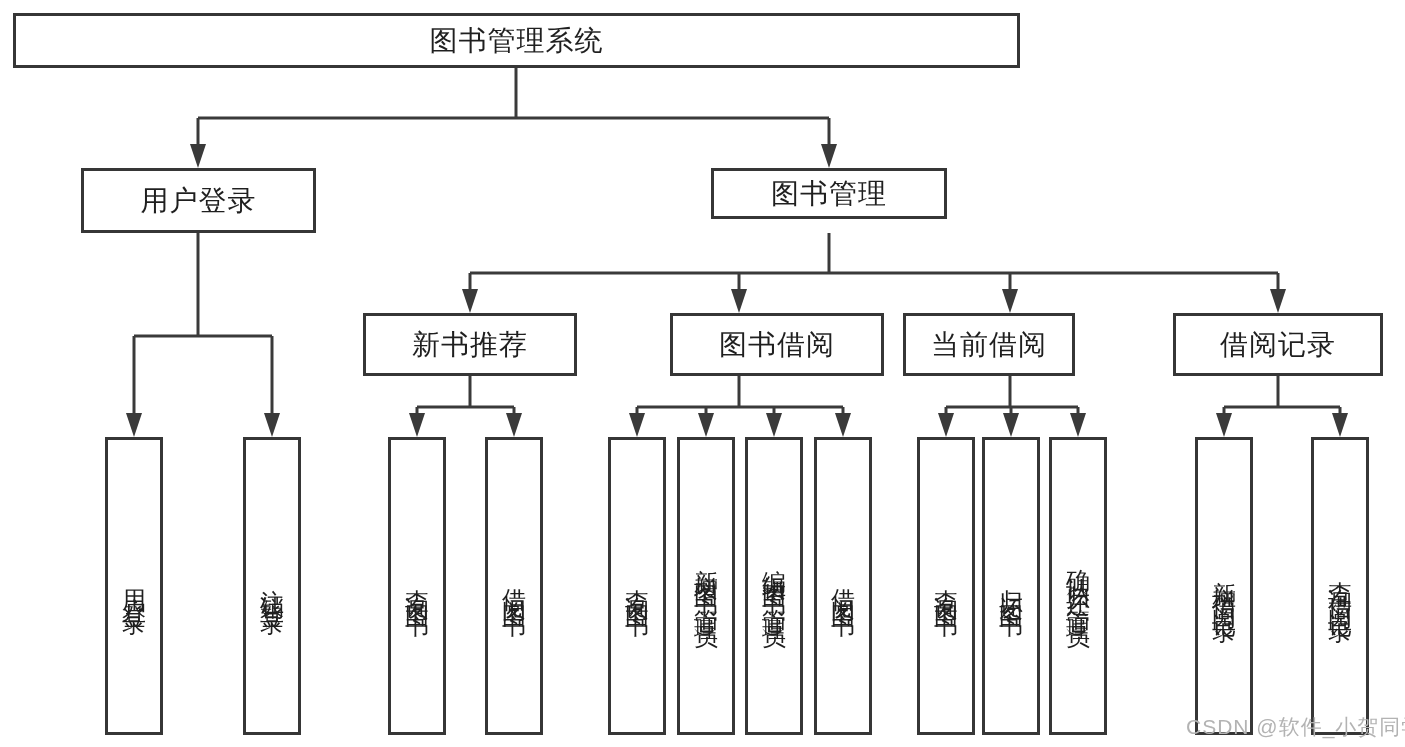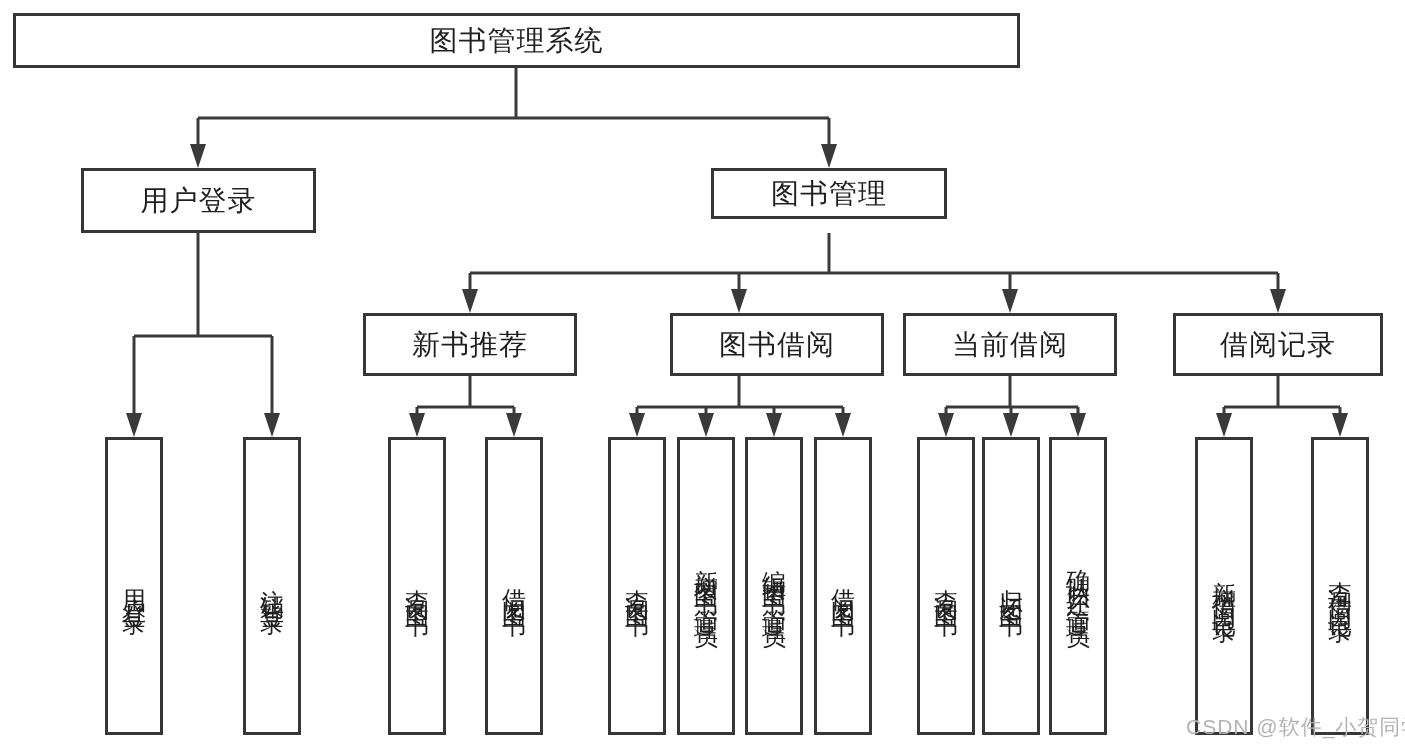--- a/index.html
+++ b/index.html
@@ -38,21 +38,21 @@
     letter-spacing:8px;
     line-height:1;
     max-height:292px;
   }
   
   #n-root   {left:13px;  top:13px;  width:1007px;height:55px;}
   #n-user   {left:81px;  top:168px; width:235px; height:65px;}
   #n-mgmt   {left:711px; top:168px; width:236px; height:51px;}
   #n-newbook{left:363px; top:313px; width:214px; height:63px;}
   #n-borrow {left:632px; top:313px; width:214px; height:63px;margin-left:38px;}
-  #n-current{left:903px; top:313px; width:214px; height:63px;}
+  #n-current{left:903px; top:313px; width:172px; height:63px;}
   #n-record {left:1173px;top:313px; width:210px; height:63px;}
   #lf-0 {left:105px;}
   #lf-1 {left:243px;}
   #lf-2 {left:388px;}
   #lf-3 {left:485px;}
   #lf-4 {left:608px;}
   #lf-5 {left:677px;}
   #lf-6 {left:745px;}
   #lf-7 {left:814px;}
   #lf-8 {left:917px;}

